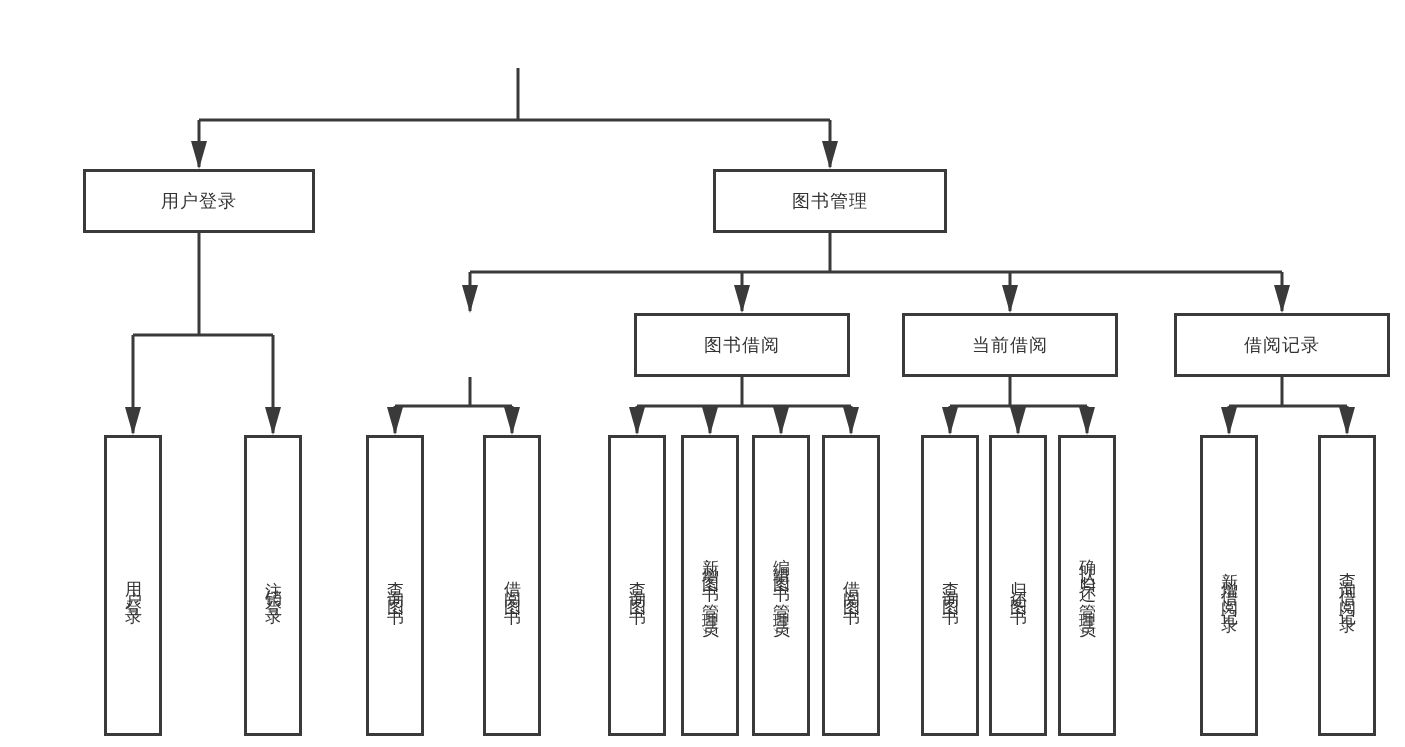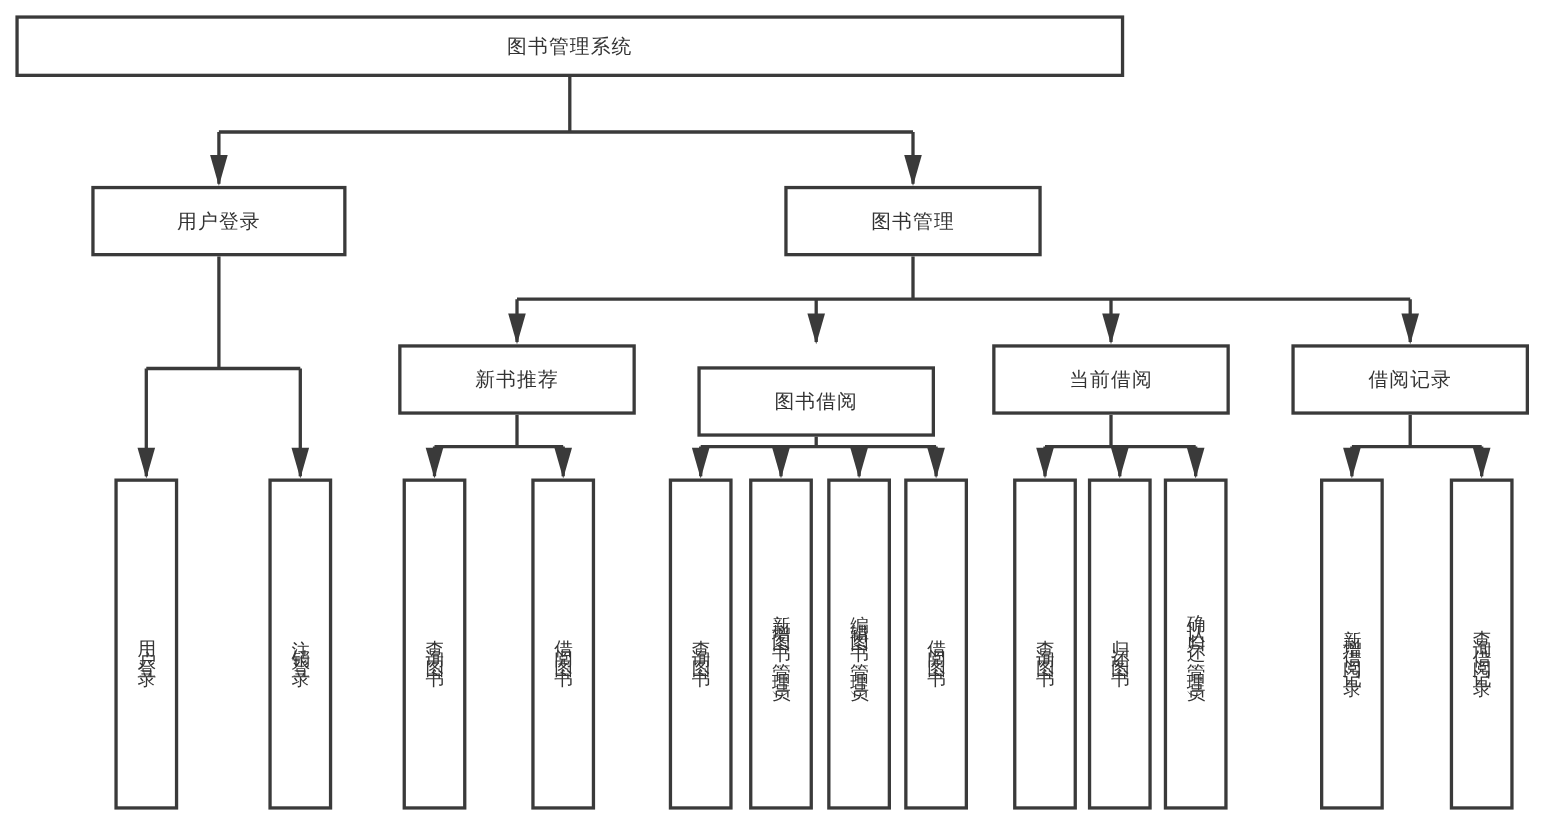--- a/index.html
+++ b/index.html
@@ -115,35 +115,29 @@
       <polygon points="1087,435 1079,407 1095,407"></polygon>
     </g>
 
     <g>
       <path d="M1282 377 V406 M1229 406 H1347 M1229 406 V433 M1347 406 V433"></path>
       <polygon points="1229,435 1221,407 1237,407"></polygon>
       <polygon points="1347,435 1339,407 1355,407"></polygon>
     </g>
   </svg>
 
-  <div class="box hbox root-box">
-    <span>图书管理系统</span>
-  </div>
 
   <div class="box hbox" style="left:83px; top:169px; width:232px; height:64px;">
     <span>用户登录</span>
   </div>
   <div class="box hbox" style="left:713px; top:169px; width:234px; height:64px;text-align:right;">
     <span>图书管理</span>
   </div>
 
-  <div class="box hbox" style="left:362px; top:313px; width:216px; height:64px;">
-    <span>新书推荐</span>
-  </div>
-  <div class="box hbox" style="left:634px; top:313px; width:216px; height:64px;margin-top:20px;">
+  <div class="box hbox" style="left:634px; top:313px; width:216px; height:64px;">
     <span>图书借阅</span>
   </div>
   <div class="box hbox" style="left:902px; top:313px; width:216px; height:64px;">
     <span>当前借阅</span>
   </div>
   <div class="box hbox" style="left:1174px; top:313px; width:216px; height:64px;">
     <span>借阅记录</span>
   </div>
 
   <div class="box leaf" style="left:104px;">

